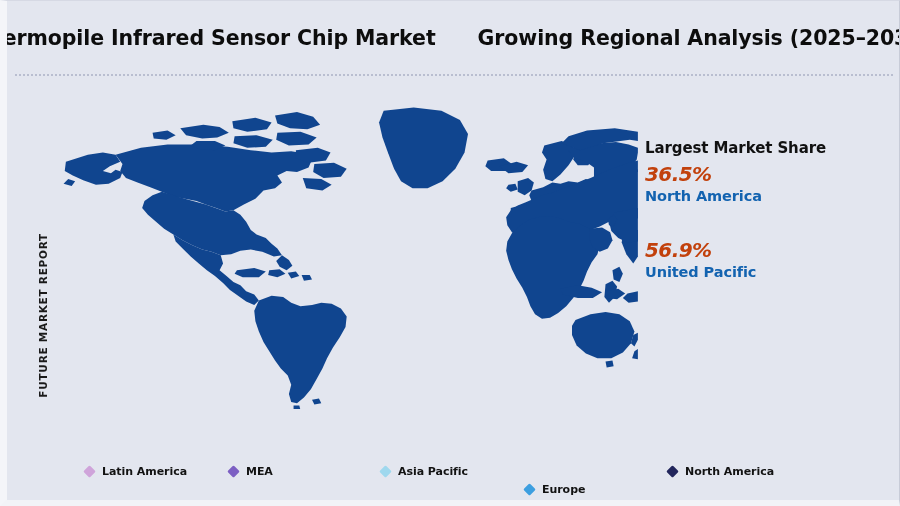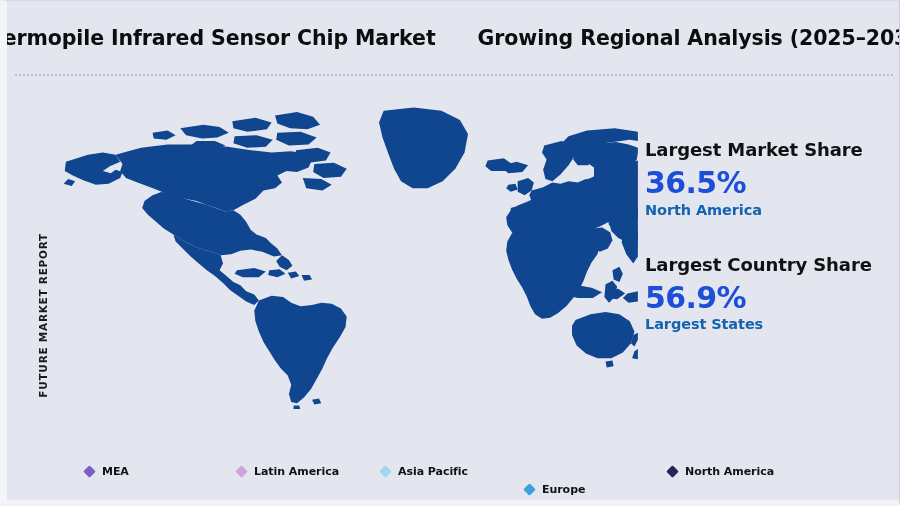--- a/index.html
+++ b/index.html
@@ -89,33 +89,34 @@
   
   .stats {
     position: absolute;
     left: 638px;
     top: 138px;
     width: 240px;
   }
   .stat-block { margin-bottom: 36px; }
   .stat-block:last-child { margin-bottom: 0; }
   .stat-label {
-    font-size: 18px;
+    font-size: 15px;
     font-weight: 700;
     color: #111111;
     letter-spacing: -0.1px;
     margin-bottom: 7px;
   }
   .stat-value {
-    font-size: 30px;
-    font-weight: 700;
-    color: #1d4ed8;
+    font-size: 20px;
+    font-weight: 700;
+    color: #c2410c;
     letter-spacing: -0.6px;
     line-height: 1.05;
     margin-bottom: 3px;
+    font-style: italic;
   }
   .stat-region {
     font-size: 14.5px;
     font-weight: 700;
     color: #1363b0;
     letter-spacing: -0.1px;
   }
 
   
   .legend {
@@ -289,39 +290,38 @@
 
   <div class="stats">
 
     <div class="stat-block">
       <div class="stat-label">Largest Market Share</div>
       <div class="stat-value">36.5%</div>
       <div class="stat-region">North America</div>
     </div>
 
     <div class="stat-block">
-      <div class="stat-label">Largest Country Share</div>
       <div class="stat-value">56.9%</div>
-      <div class="stat-region">Largest States</div>
+      <div class="stat-region">United Pacific</div>
     </div>
 
   </div>
 
   <div class="legend">
+
+    <div class="legend-item i1">
+      <span class="legend-dot" style="background-color: rgb(207, 164, 218);"></span>
+      <span class="legend-text">Latin America</span>
+    </div>
 
     <div class="legend-item i0">
       <span class="legend-dot" style="background-color: rgb(124, 95, 195);"></span>
       <span class="legend-text">MEA</span>
     </div>
 
-    <div class="legend-item i1">
-      <span class="legend-dot" style="background-color: rgb(207, 164, 218);"></span>
-      <span class="legend-text">Latin America</span>
-    </div>
-
     <div class="legend-item i2">
       <span class="legend-dot" style="background-color: rgb(159, 216, 238);"></span>
       <span class="legend-text">Asia Pacific</span>
     </div>
 
     <div class="legend-item i3">
       <span class="legend-dot" style="background-color: rgb(61, 159, 224);"></span>
       <span class="legend-text">Europe</span>
     </div>
 

